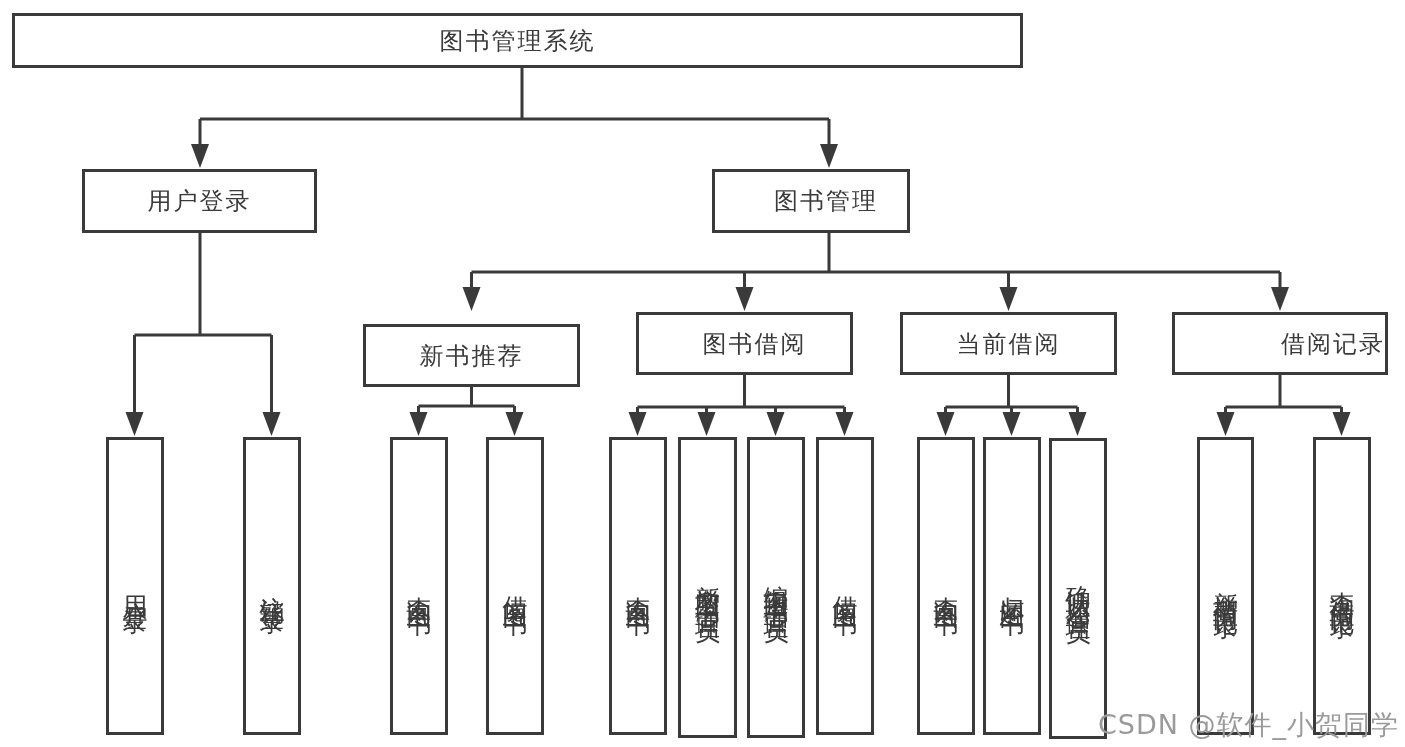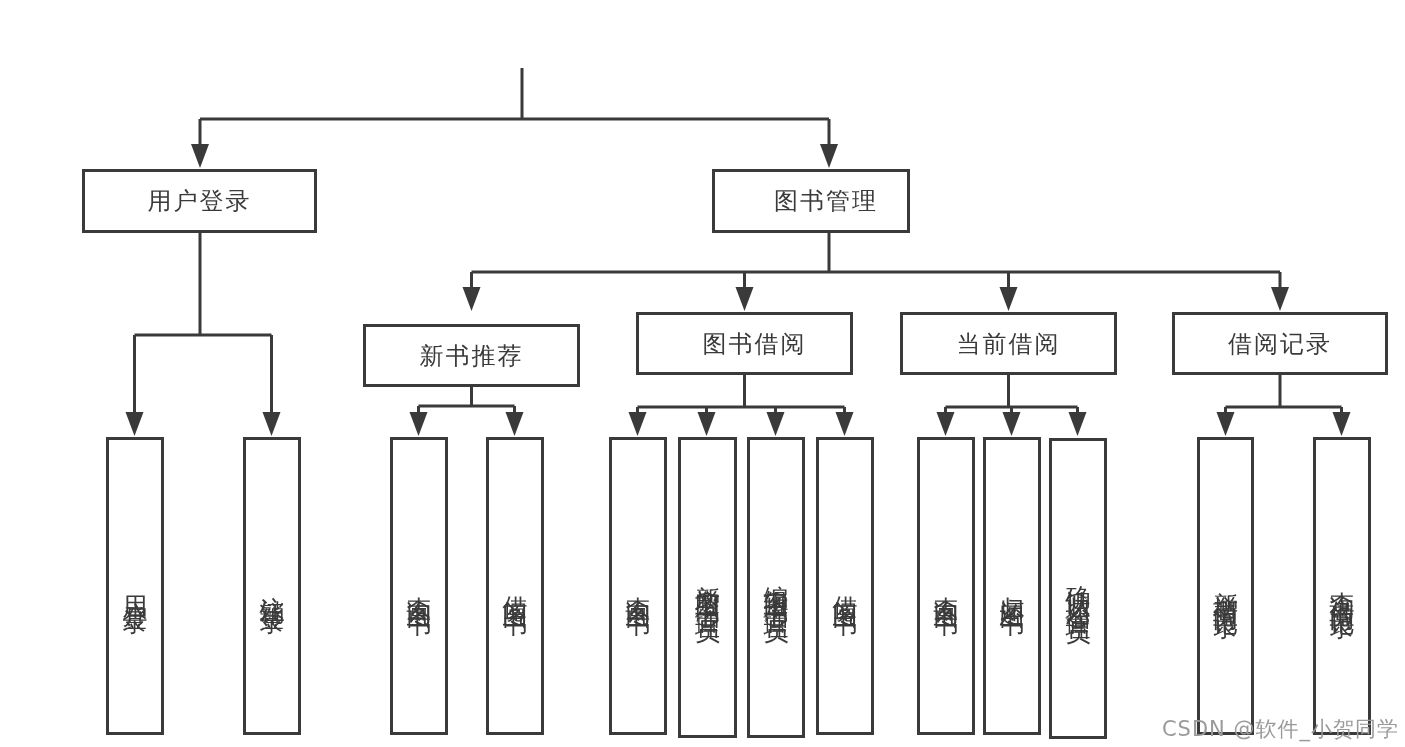--- a/index.html
+++ b/index.html
@@ -40,21 +40,21 @@
     writing-mode:vertical-rl;
     text-orientation:mixed;
     font-size:25px;
     letter-spacing:5px;
     line-height:1;
   }
   .watermark{
     position:absolute;
     right:6px;
     bottom:4px;
-    font-size:21px;
+    font-size:27px;
     letter-spacing:1px;
     color:var(--watermark);
     white-space:nowrap;
   }
 </style>
 </head>
 <body>
 
 <div class="canvas">
 
@@ -87,38 +87,41 @@
     <path d="M1008.5,375 V407 M945.5,407 H1077.5 M945.5,407 V416 M1011.5,407 V416 M1077.5,407 V416"></path>
     <polygon points="936.5,412 954.5,412 945.5,436"></polygon>
     <polygon points="1002.5,412 1020.5,412 1011.5,436"></polygon>
     <polygon points="1068.5,412 1086.5,412 1077.5,436"></polygon>
 
     <path d="M1280,375 V407 M1225.5,407 H1341.5 M1225.5,407 V416 M1341.5,407 V416"></path>
     <polygon points="1216.5,412 1234.5,412 1225.5,436"></polygon>
     <polygon points="1332.5,412 1350.5,412 1341.5,436"></polygon>
   </svg>
 
+  <div class="box h" style="left:12px;top:13px;width:1011px;height:55px;">
+    <span>图书管理系统</span>
+  </div>
 
   <div class="box h" style="left:82px;top:169px;width:235px;height:64px;">
     <span>用户登录</span>
   </div>
   <div class="box h" style="left:712px;top:169px;width:198px;height:64px;padding-left:30px;">
     <span>图书管理</span>
   </div>
 
   <div class="box h" style="left:363px;top:312px;width:217px;height:63px;margin-top:12px;">
     <span>新书推荐</span>
   </div>
   <div class="box h" style="left:636px;top:312px;width:217px;height:63px;padding-left:20px;">
     <span>图书借阅</span>
   </div>
   <div class="box h" style="left:900px;top:312px;width:217px;height:63px;">
     <span>当前借阅</span>
   </div>
-  <div class="box h" style="left:1172px;top:312px;width:216px;height:63px;">
+  <div class="box h" style="left:1172px;top:312px;width:216px;height:63px;justify-content:flex-end;">
     <span>借阅记录</span>
   </div>
 
   <div class="box v" style="left:106px;top:437px;width:58px;height:298px;">
     <span>用户登录</span>
   </div>
   <div class="box v" style="left:243px;top:437px;width:58px;height:298px;">
     <span>注销登录</span>
   </div>
 

